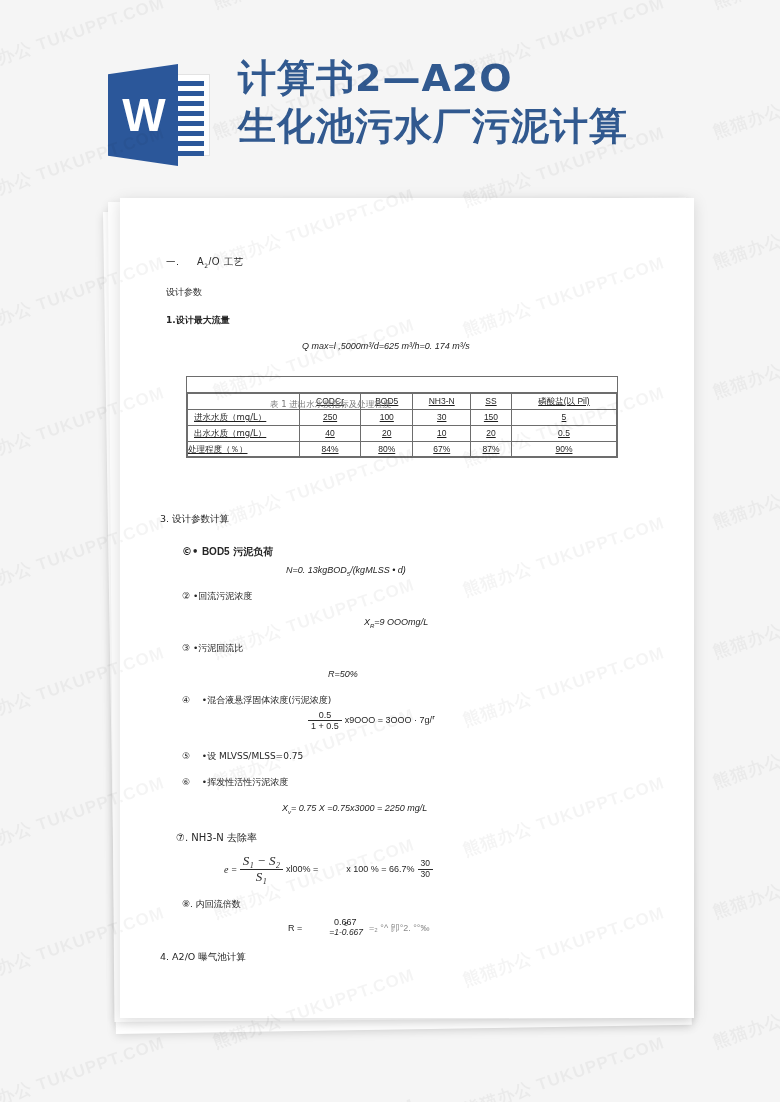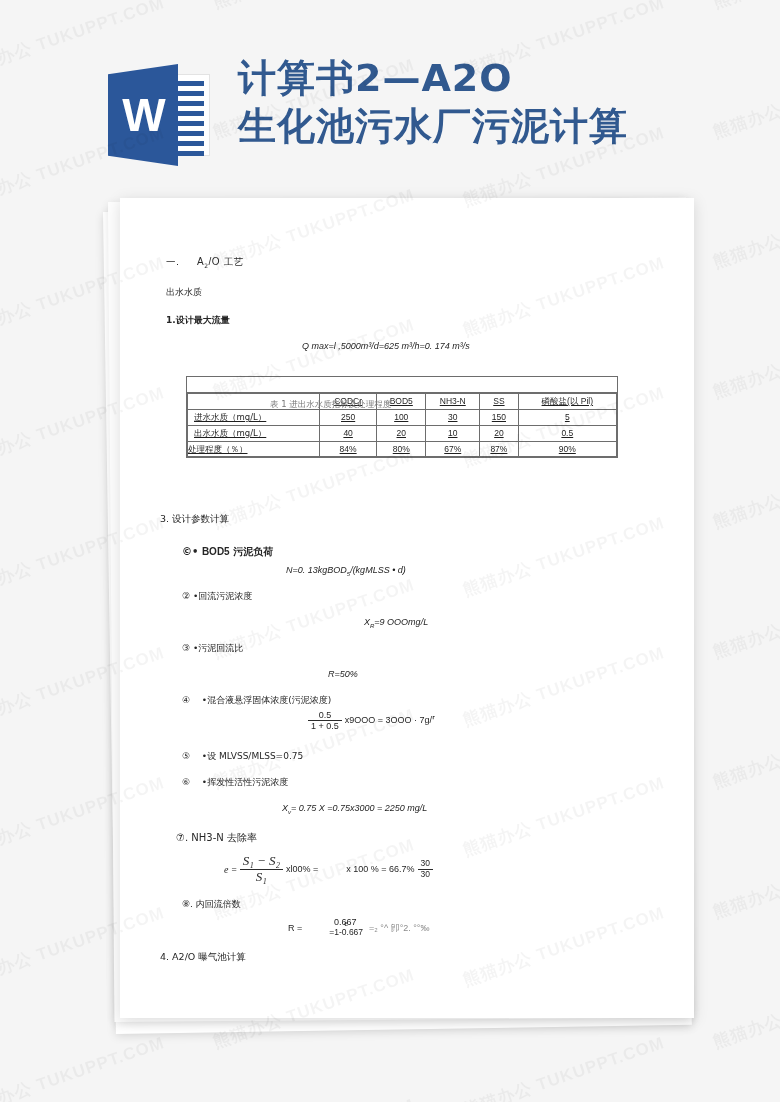--- a/index.html
+++ b/index.html
@@ -202,21 +202,21 @@
     text-align: center;
     padding: 1px 2px;
     font-weight: normal;
     height: 15px;
     color: #1f1f1f;
     text-decoration: underline;
   }
   .qtable td.rowhdr {
     text-align: left;
     padding-left: 6px;
-    width: 132px;
+    width: 112px;
   }
   .qtable tr.hdr td { height: 16px; }
 
   .table-caption {
     position: absolute;
     left: 150px;
     top: 200px;
     font-size: 8.5px;
     color: #777777;
     white-space: nowrap;
@@ -259,21 +259,21 @@
 
   <div class="sheet-front">
     <div class="doc">
 
       <div class="l h1 cn" style="left:46px; top:56px;">
         <span>一.</span>
         <span style="display:inline-block;width:14px"></span><span style="font-family:'Liberation Sans',sans-serif;font-size:10px;">A</span><span class="sub">2</span><span style="font-family:'Liberation Sans',sans-serif;font-size:10px;">/O</span>
         <span>工艺</span>
       </div>
 
-      <div class="l cn" style="left:46px; top:88px; font-size:9px;">出水水质</div>
+      <div class="l cn" style="left:46px; top:88px; font-size:9px;">设计参数</div>
 
       <div class="l cn" style="left:46px; top:116px; font-size:9px; font-weight:bold;">1.设计最大流量</div>
 
       <div class="l mono-eq" style="left:182px; top:142px;">Q max=l ,5000m³/d=625 m³/h=0. 174 m³/s</div>
 
       <div class="qtable">
         <div class="band"></div>
         <table>
           <tbody>
               <tr class="hdr">
@@ -388,21 +388,21 @@
       </div>
 
       <div class="l cn" style="left:62px; top:700px; font-size:9px;">
         <span>⑧.</span>
         <span>内回流倍数</span>
       </div>
 
       <div class="eqbox" style="left:168px; top:722px;">
         <span>R =</span>
         <span style="display:inline-block;width:18px"></span>
-        <span class="frac" style="font-size:8.5px;">
+        <span class="frac" style="font-size:8.5px;font-style:italic;">
           <span class="num" style="font-size:7px;">e</span>
           <span class="den" style="border-top:none;">=1-0.667</span>
         </span>
         <span style="position:absolute;left:46px;top:-4px;font-size:9px;">0.667</span>
         <span class="faded">=₂ °^ 卽°2. °°‰</span>
       </div>
 
       <div class="l cn" style="left:40px; top:752px; font-size:9.5px;">4.   A2/O 曝气池计算</div>
 
     </div>

